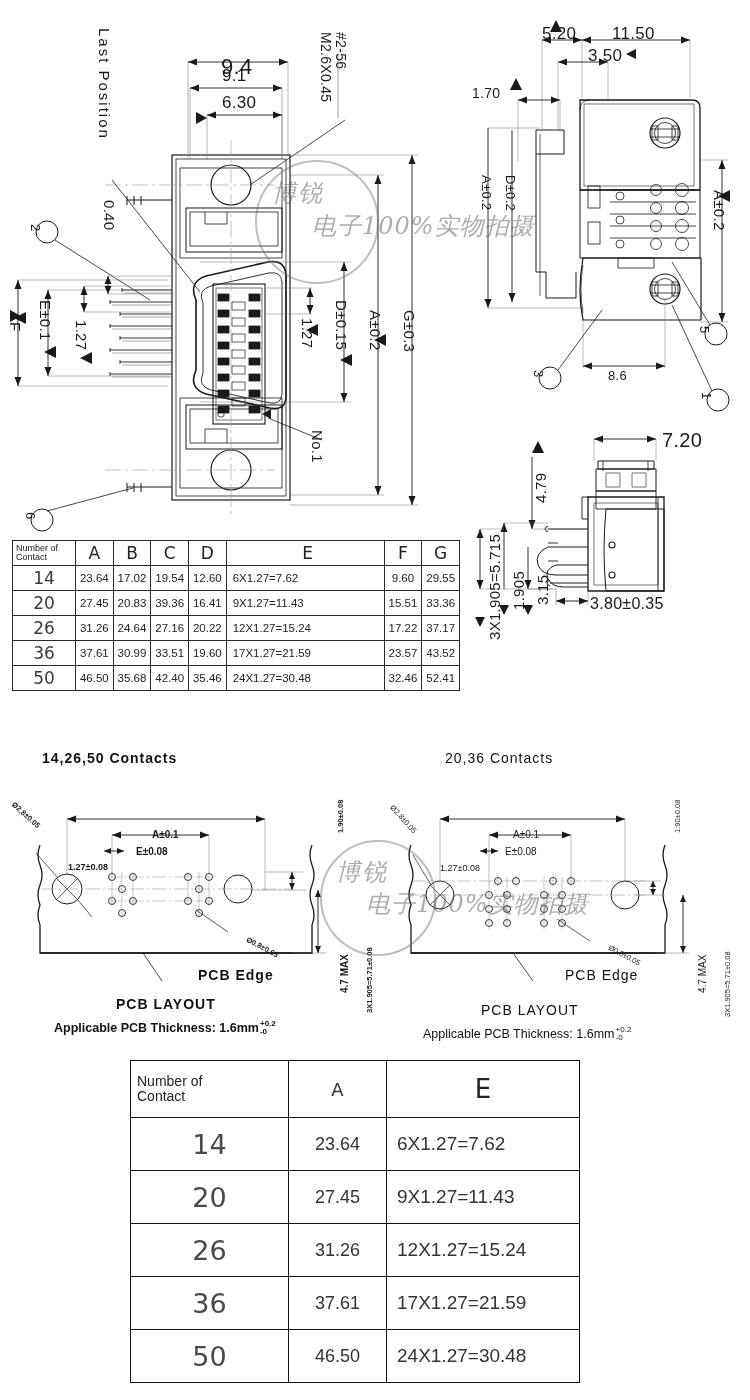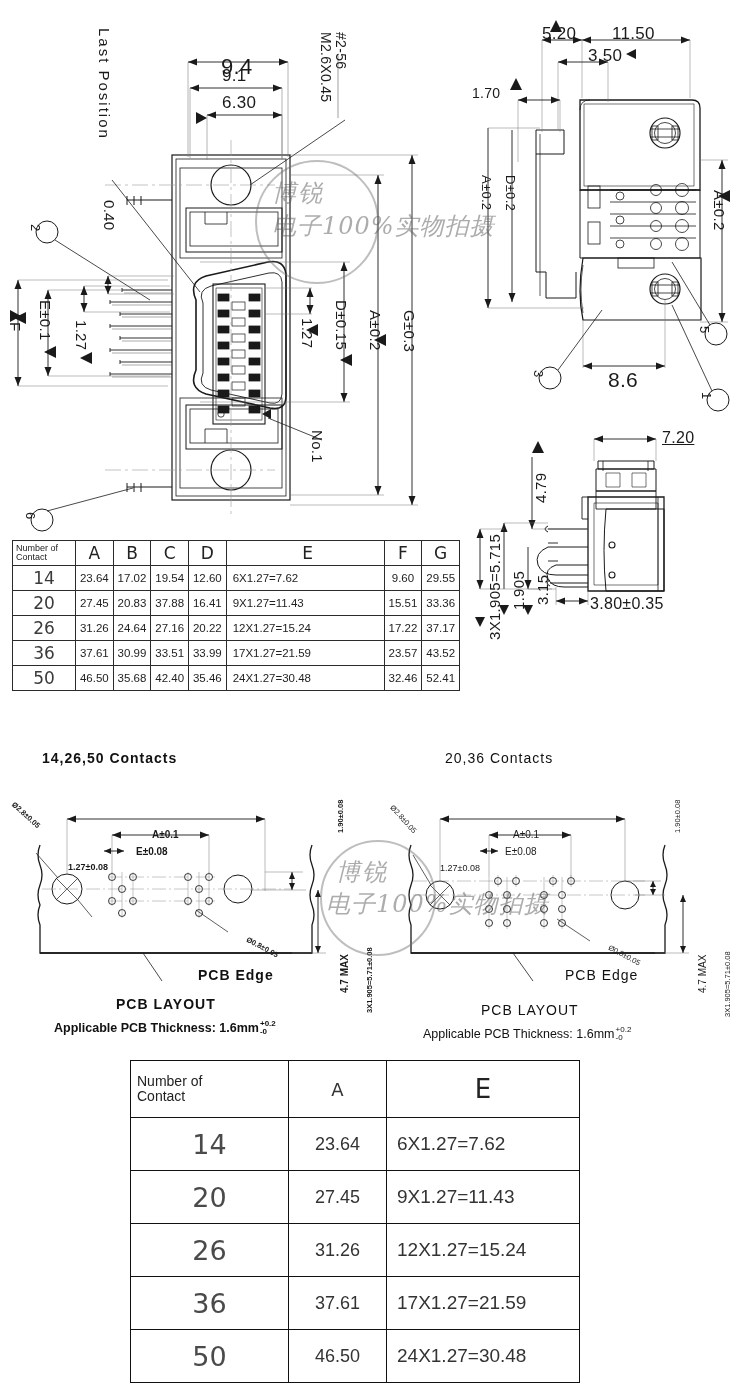--- a/index.html
+++ b/index.html
@@ -41,21 +41,21 @@
   .bottomtable .b-a{font-size:18px;width:95px;color:#333;}
   .bottomtable .b-e{font-size:19px;text-align:left;padding-left:10px;color:#333;}
 
   
   .wm{position:absolute;pointer-events:none;user-select:none;
       font-family:"DejaVu Serif","Liberation Serif",serif;
       color:rgba(90,90,90,.50);font-style:italic;white-space:nowrap;}
   .wm-ring{position:absolute;border:2px solid rgba(110,110,110,.45);
       border-radius:50%;pointer-events:none;}
   .wm1{font-size:24px;letter-spacing:2px;font-style:italic;}
-  .wm2{font-size:24px;letter-spacing:1px;}
+  .wm2{font-size:24px;letter-spacing:1px;margin-left:40px;}
 
   svg{display:block;}
 </style>
 </head>
 <body>
 
 <div class="abs" style="left:0;top:0;width:460px;height:535px;">
   <svg width="460" height="535" viewBox="0 0 460 535">
     <g stroke="#1a1a1a" fill="none" stroke-width="1.2">
 
@@ -327,21 +327,21 @@
       <path d="M44 78 l12 -6 v12 z" transform="rotate(90 50 84)"></path>
       <path d="M166 54 l10 -5 v10 z"></path>
       <path d="M258 196 l12 -6 v12 z"></path>
     </g>
   </svg>
 
   <div class="abs dim" style="left:82px;top:24px;font-size:17px;">5.20</div>
   <div class="abs dim" style="left:152px;top:24px;font-size:17px;">11.50</div>
   <div class="abs dim" style="left:128px;top:46px;font-size:17px;">3.50</div>
   <div class="abs dim" style="left:12px;top:85px;font-size:14px;">1.70</div>
-  <div class="abs dim" style="left:148px;top:368px;font-size:21px;">8.6</div>
+  <div class="abs dim" style="left:148px;top:368px;font-size:13px;">8.6</div>
   <div class="abs dim rot90" style="left:268px;top:190px;font-size:15px;">A±0.2</div>
   <div class="abs dim rot90" style="left:34px;top:175px;font-size:13px;">A±0.2</div>
   <div class="abs dim rot90" style="left:58px;top:175px;font-size:13px;">D±0.2</div>
   <div class="abs dim" style="left:86px;top:370px;font-size:13px;transform:rotate(90deg);transform-origin:left top;">3</div>
   <div class="abs dim" style="left:254px;top:392px;font-size:13px;transform:rotate(90deg);transform-origin:left top;">1</div>
   <div class="abs dim" style="left:252px;top:326px;font-size:13px;transform:rotate(90deg);transform-origin:left top;">5</div>
 </div>
 
 <div class="abs" style="left:470px;top:425px;width:280px;height:215px;">
   <svg width="280" height="215" viewBox="0 0 280 215">
@@ -398,21 +398,21 @@
       <path d="M86 162 v18 M118 166 v14" stroke-width="0.5" stroke="#777"></path>
     </g>
     <g fill="#1a1a1a">
       <path d="M56 16 l12 -6 v12 z" transform="rotate(90 62 22)"></path>
       <path d="M34 180 l10 -5 v10 z" transform="rotate(-90 39 185)"></path>
       <path d="M58 180 l10 -5 v10 z" transform="rotate(-90 63 185)"></path>
       <path d="M10 192 l10 -5 v10 z" transform="rotate(-90 15 197)"></path>
     </g>
   </svg>
 
-  <div class="abs dim" style="left:192px;top:4px;font-size:16px;text-decoration:underline;">7.20</div>
+  <div class="abs dim" style="left:192px;top:4px;font-size:20px;">7.20</div>
   <div class="abs dim rotn90" style="left:62px;top:78px;font-size:15px;">4.79</div>
   <div class="abs dim rotn90" style="left:40px;top:185px;font-size:15px;">1.905</div>
   <div class="abs dim rotn90" style="left:64px;top:180px;font-size:15px;">3.15</div>
   <div class="abs dim rotn90" style="left:16px;top:215px;font-size:15px;">3X1.905=5.715</div>
   <div class="abs dim" style="left:120px;top:170px;font-size:16px;">3.80±0.35</div>
 </div>
 
 <div class="wm-ring" style="left:255px;top:160px;width:120px;height:120px;"></div>
 <div class="wm wm1" style="left:272px;top:177px;">博锐</div>
 <div class="wm wm2" style="left:272px;top:210px;">电子100%实物拍摄</div>
@@ -439,42 +439,42 @@
     <td class="v">19.54</td>
     <td class="v">12.60</td>
     <td class="v colE">6X1.27=7.62</td>
     <td class="v">9.60</td>
     <td class="v">29.55</td>
   </tr>
   <tr>
     <td class="rowlbl">20</td>
     <td class="v">27.45</td>
     <td class="v">20.83</td>
-    <td class="v">37.88</td>
+    <td class="v">39.36</td>
     <td class="v">16.41</td>
     <td class="v colE">9X1.27=11.43</td>
     <td class="v">15.51</td>
     <td class="v">33.36</td>
   </tr>
   <tr>
     <td class="rowlbl">26</td>
     <td class="v">31.26</td>
     <td class="v">24.64</td>
     <td class="v">27.16</td>
     <td class="v">20.22</td>
     <td class="v colE">12X1.27=15.24</td>
     <td class="v">17.22</td>
     <td class="v">37.17</td>
   </tr>
   <tr>
     <td class="rowlbl">36</td>
     <td class="v">37.61</td>
     <td class="v">30.99</td>
     <td class="v">33.51</td>
-    <td class="v">33.99</td>
+    <td class="v">19.60</td>
     <td class="v colE">17X1.27=21.59</td>
     <td class="v">23.57</td>
     <td class="v">43.52</td>
   </tr>
   <tr>
     <td class="rowlbl">50</td>
     <td class="v">46.50</td>
     <td class="v">35.68</td>
     <td class="v">42.40</td>
     <td class="v">35.46</td>

